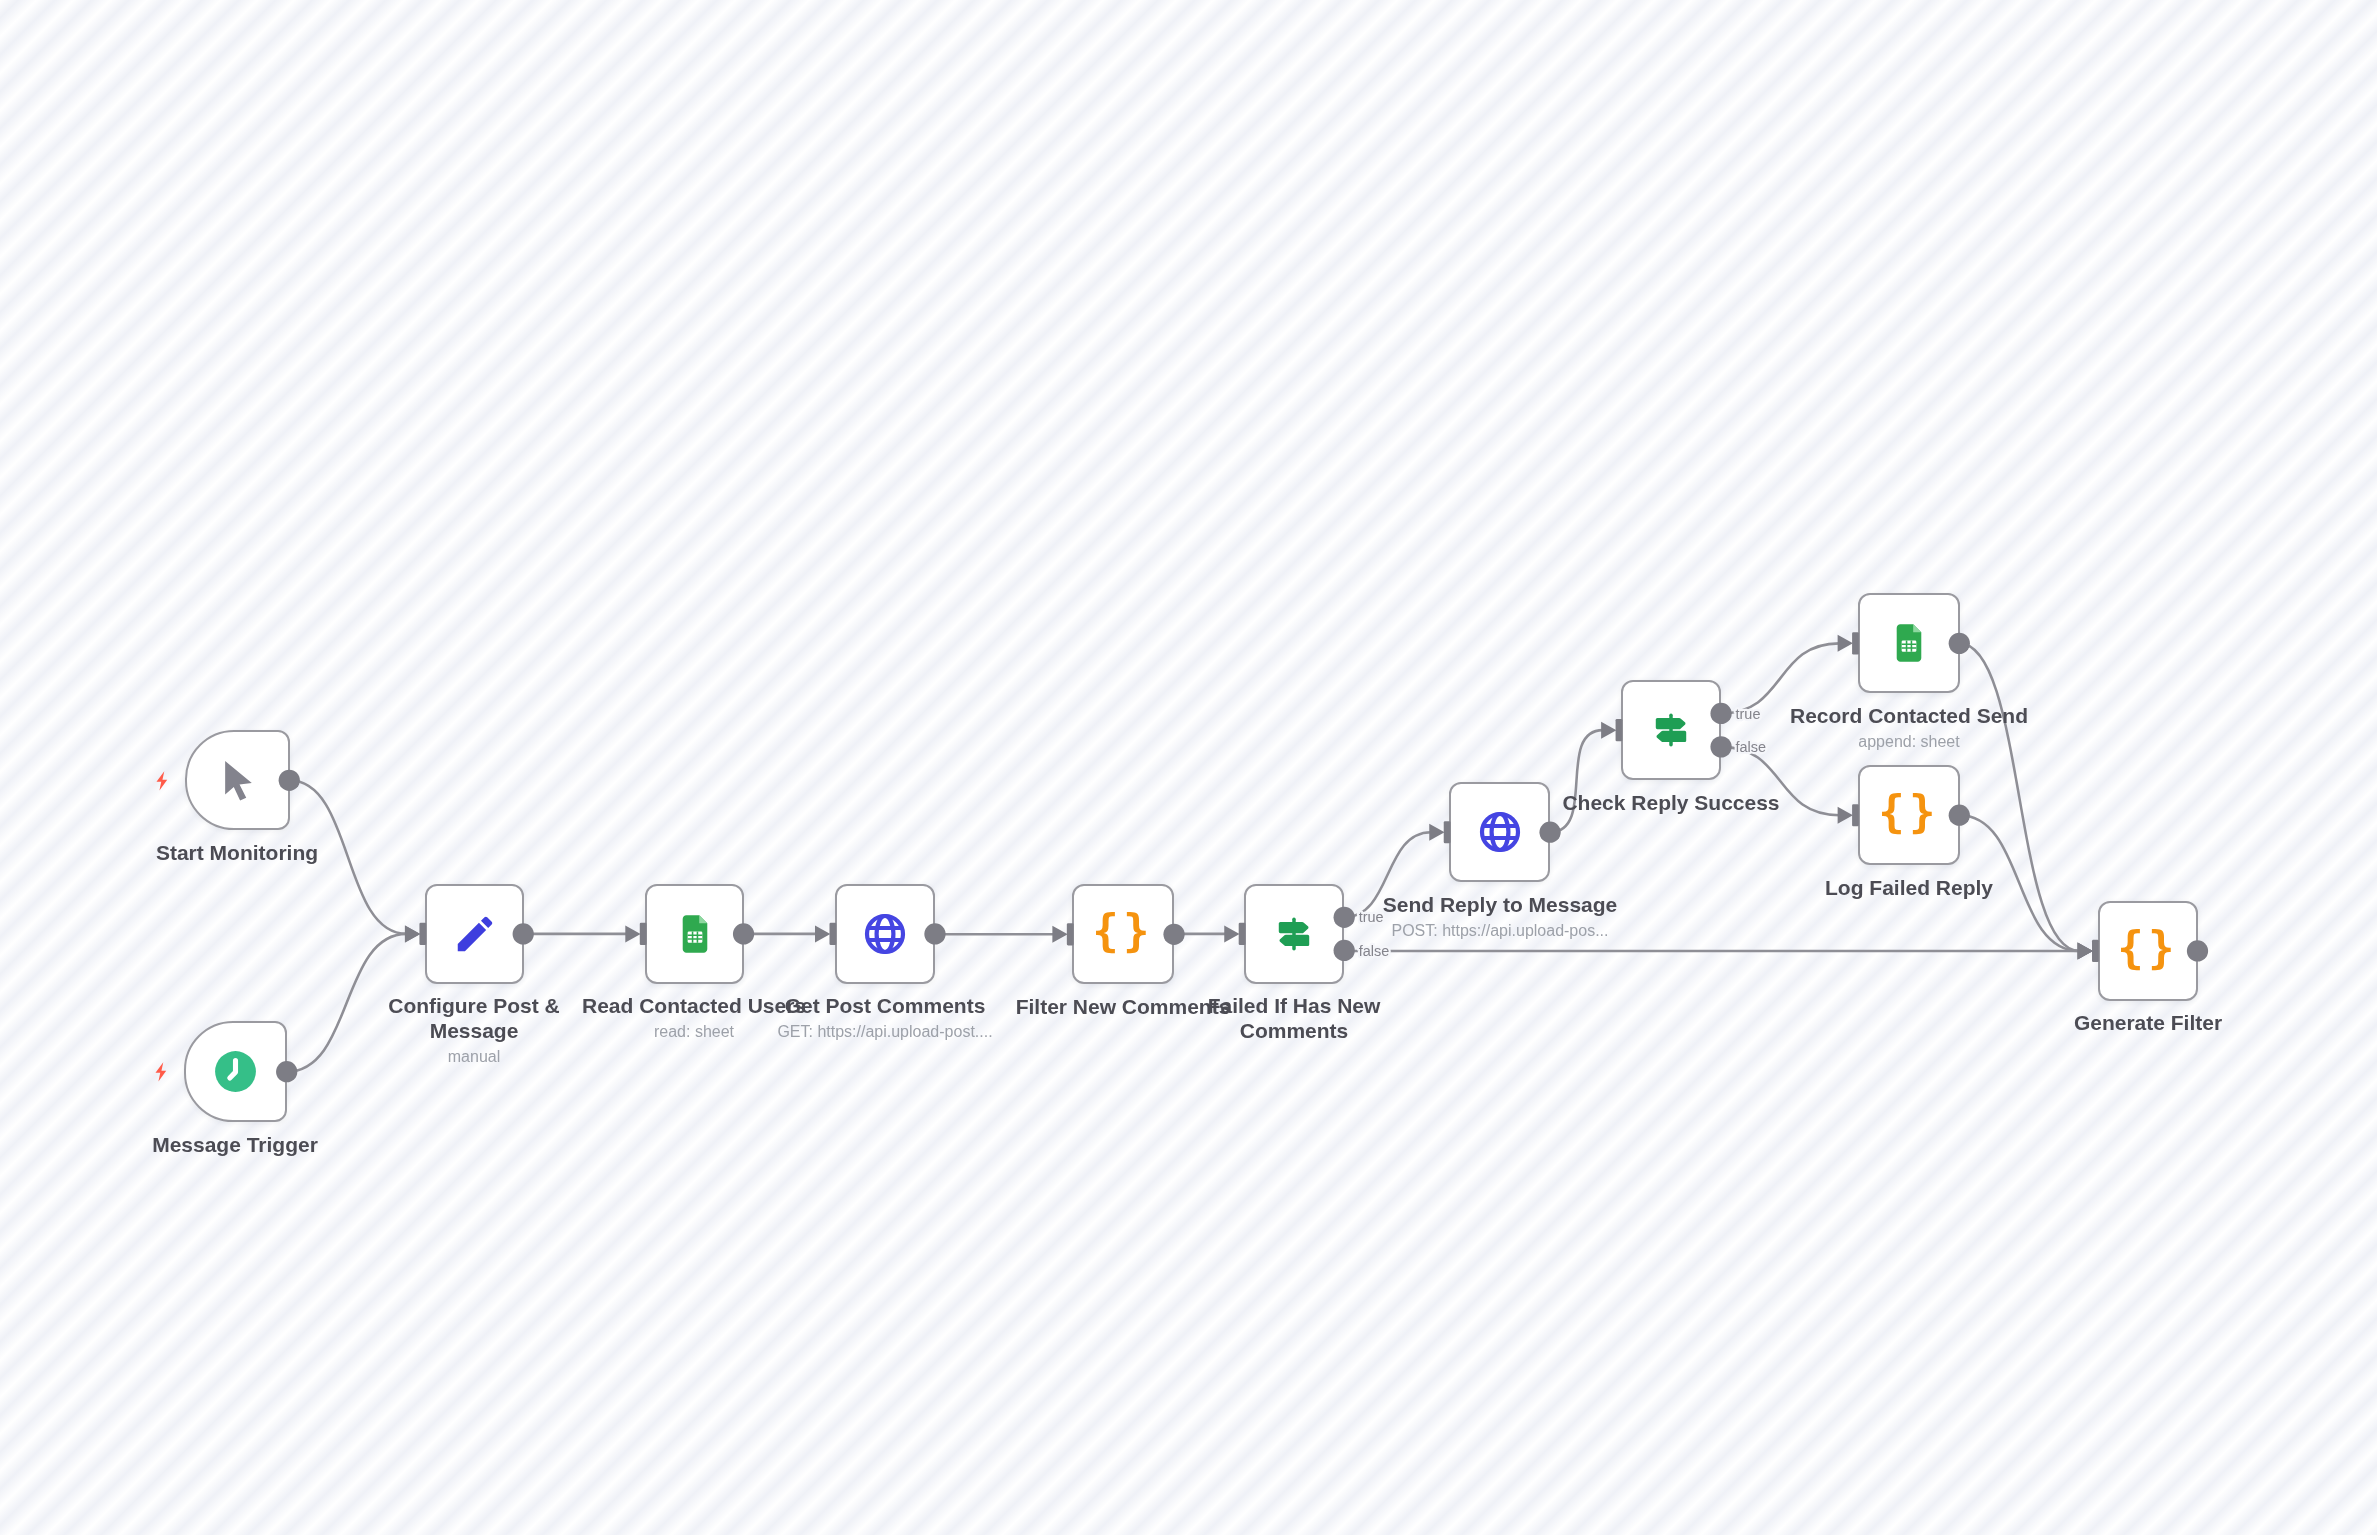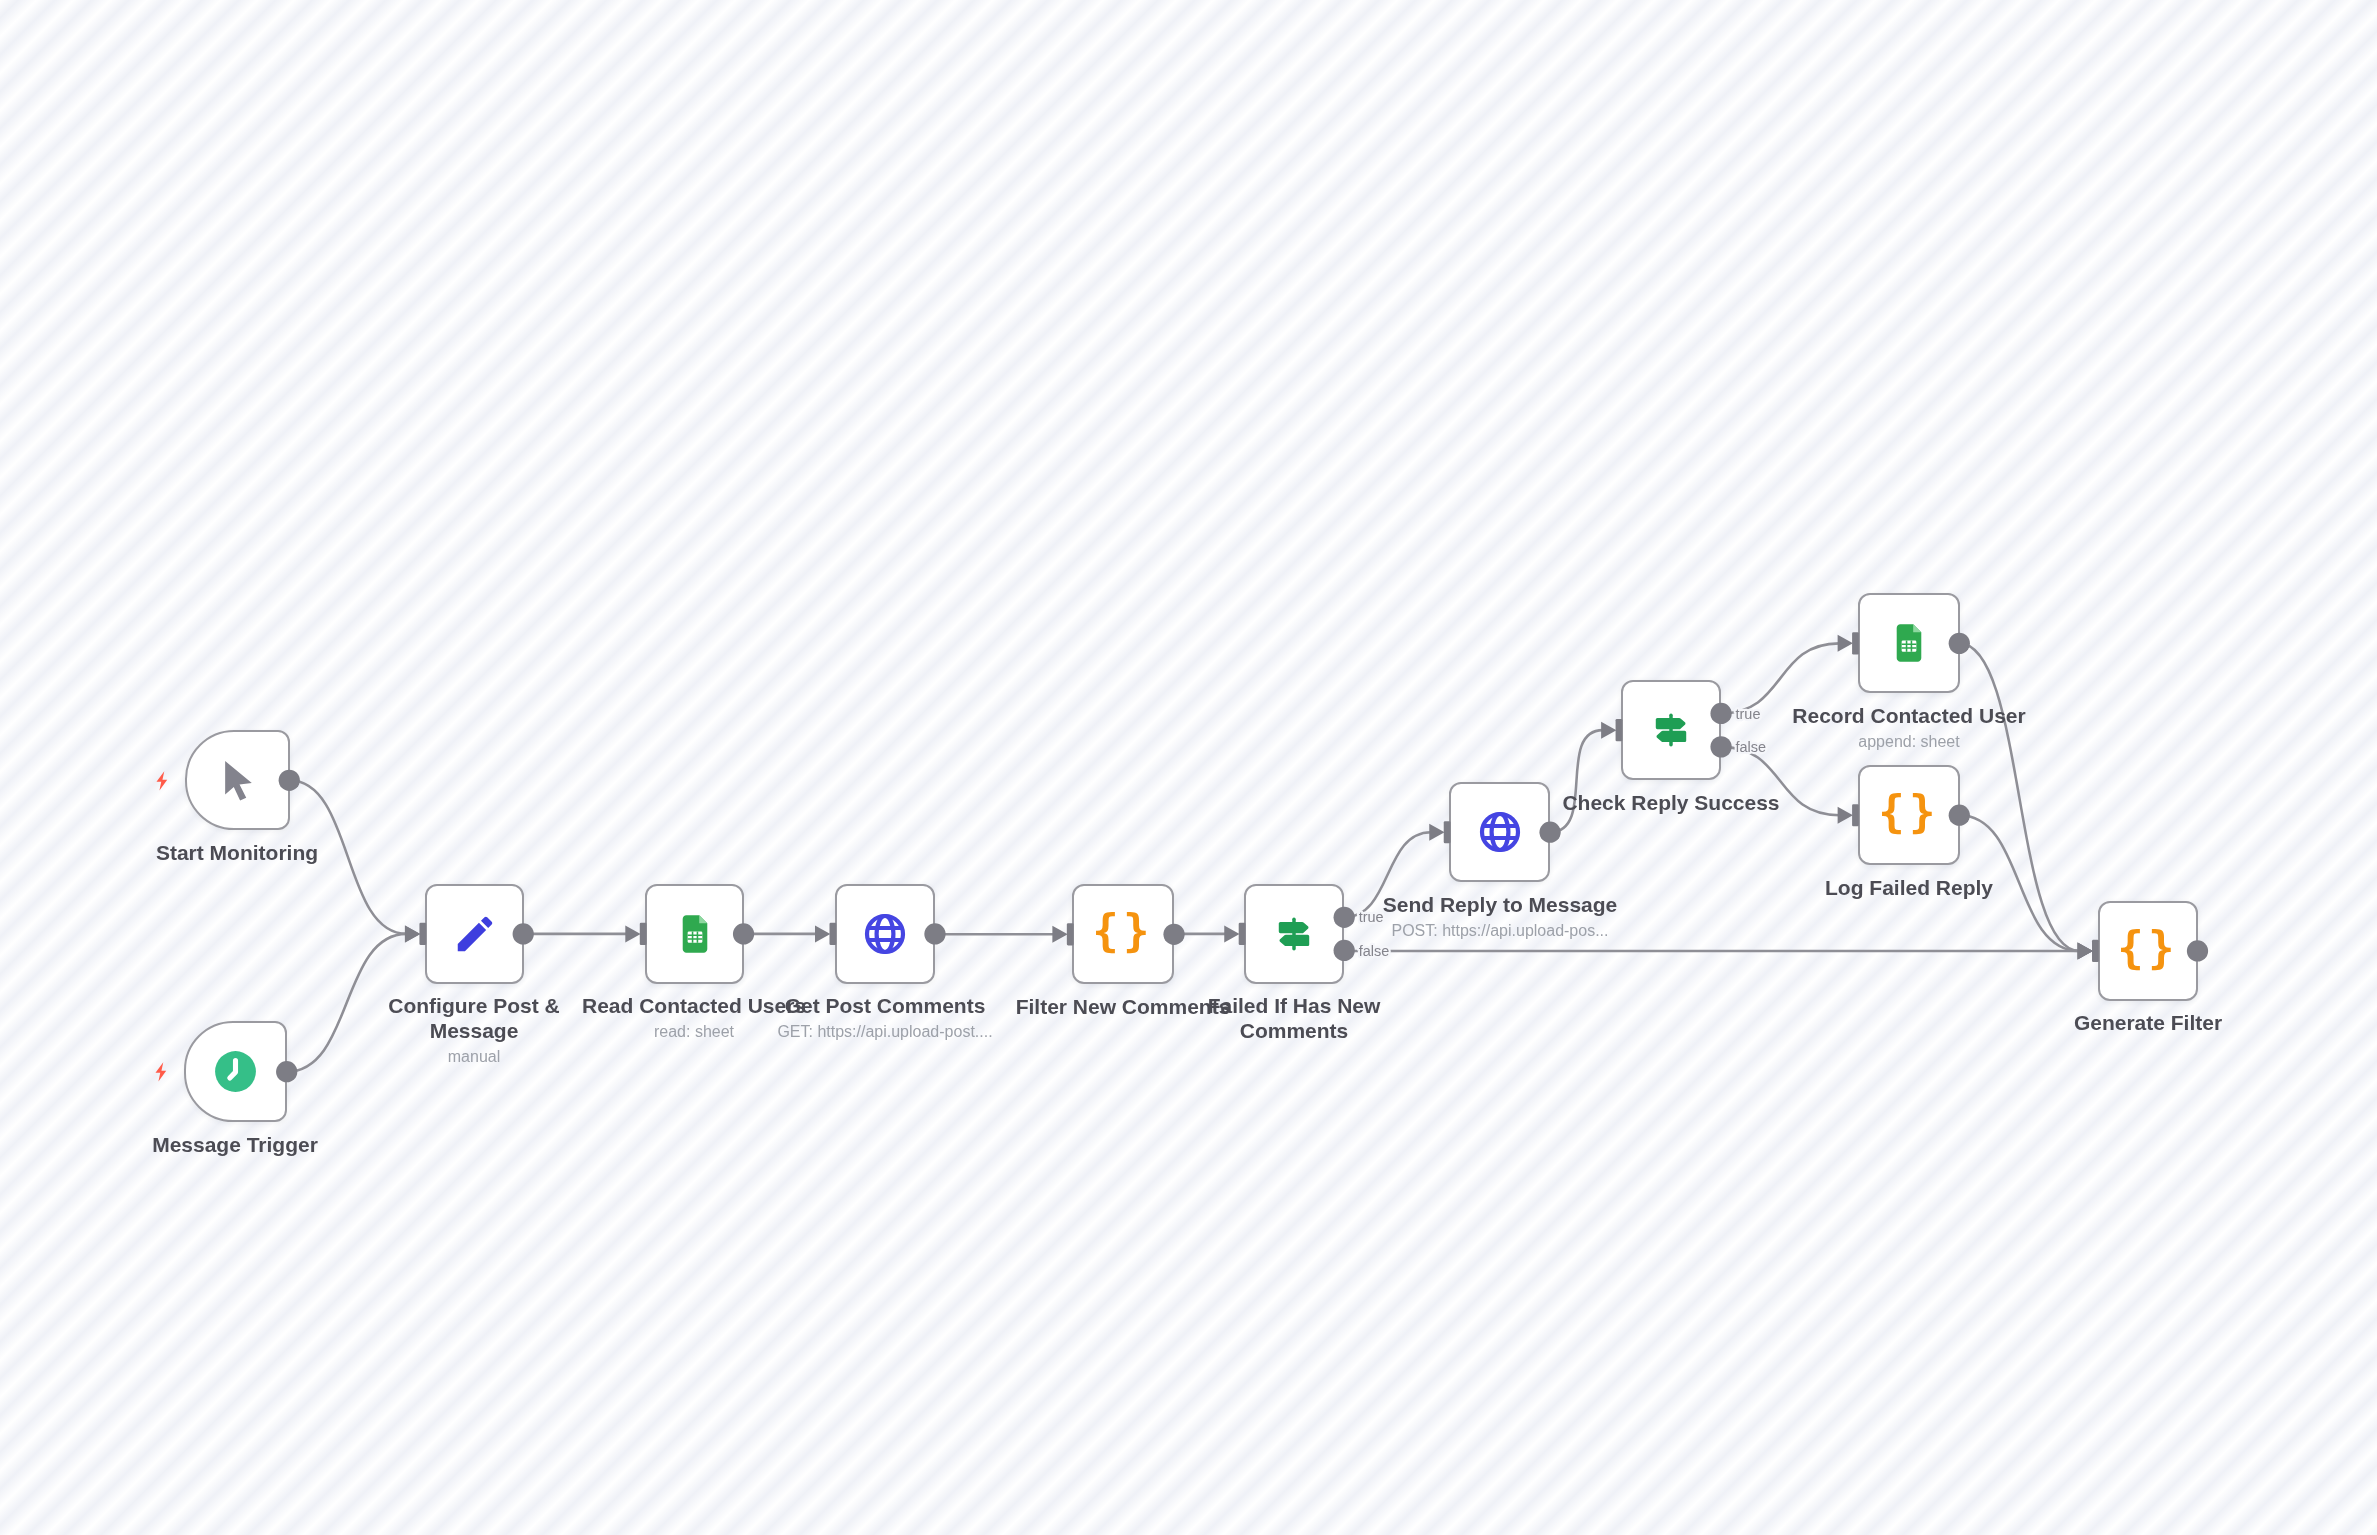--- a/index.html
+++ b/index.html
@@ -184,21 +184,21 @@
     <div class="node" style="left: 1858px; top: 593px; width: 102px; height: 100px;">
       <span class="icon">
         <svg viewBox="0 0 24 24" width="44" height="44">
           <path d="M7.3 1.8h7l4.4 4.4v14c0 1.1-.9 2-2 2H7.3c-1.1 0-2-.9-2-2V3.8c0-1.1.9-2 2-2z" fill="#2fa94f"></path>
           <path d="M14.3 1.8l4.4 4.4h-4.4z" fill="#8ed8a0"></path>
           <rect x="8" y="10.6" width="8" height="6.2" rx="0.7" fill="#ffffff"></rect>
           <path d="M10.67 10.6v6.2M13.33 10.6v6.2M8 12.67h8M8 14.73h8" stroke="#2fa94f" stroke-width="0.85"></path>
         </svg>
       </span>
     </div>
-    <div class="nlabel" style="left: 1909px; top: 704px;"><span>Record Contacted User</span><div class="nsub">append: sheet</div></div>
+    <div class="nlabel" style="left: 1909px; top: 704px;"><span>Record Contacted Send</span><div class="nsub">append: sheet</div></div>
     <div class="node" style="left: 1858px; top: 765px; width: 102px; height: 100px;">
       <span class="icon">
         <span class="braces" style="color:#f5930f">{}</span>
       </span>
     </div>
     <div class="nlabel" style="left: 1909px; top: 876px;"><span>Log Failed Reply</span></div>
     <div class="node" style="left: 2098px; top: 901px; width: 100px; height: 100px;">
       <span class="icon">
         <span class="braces" style="color:#f5930f">{}</span>
       </span>

